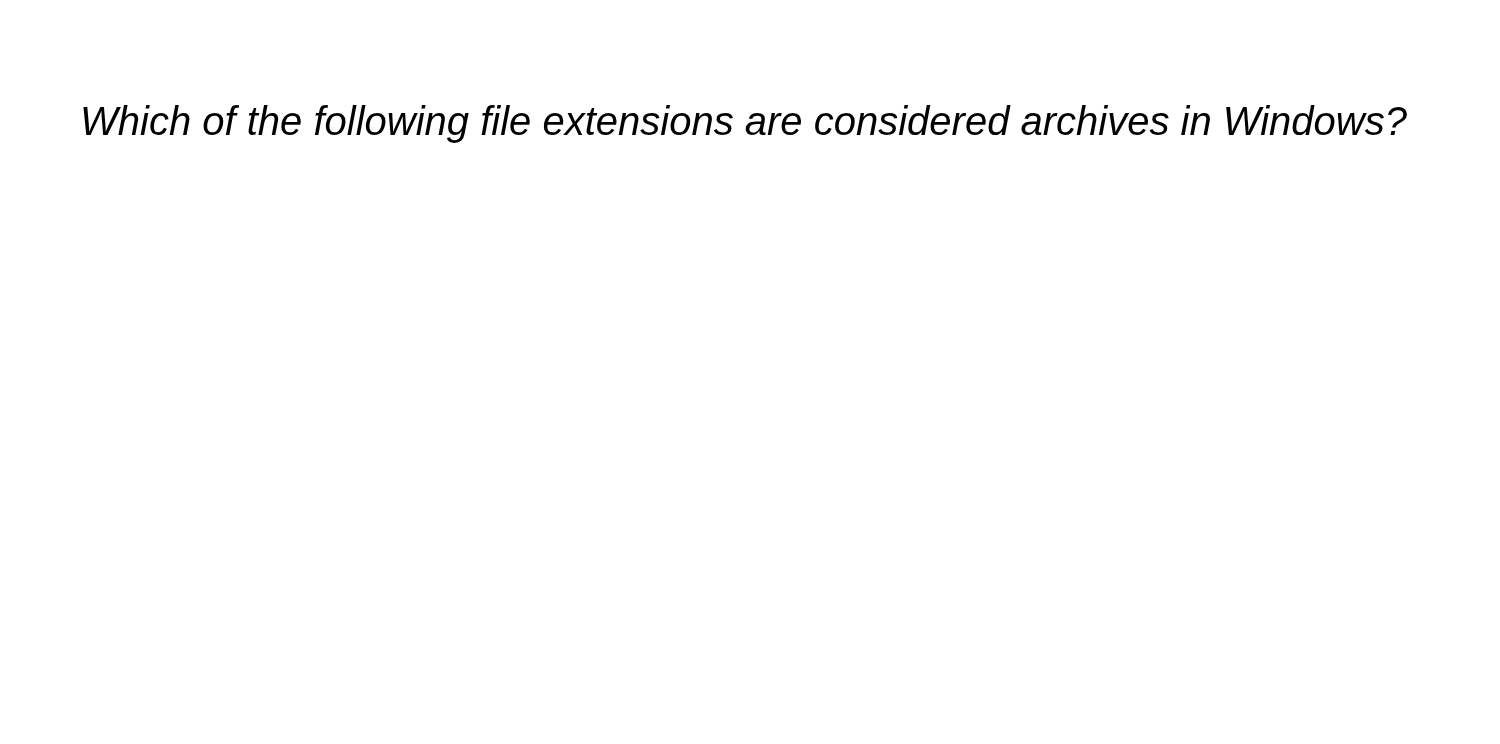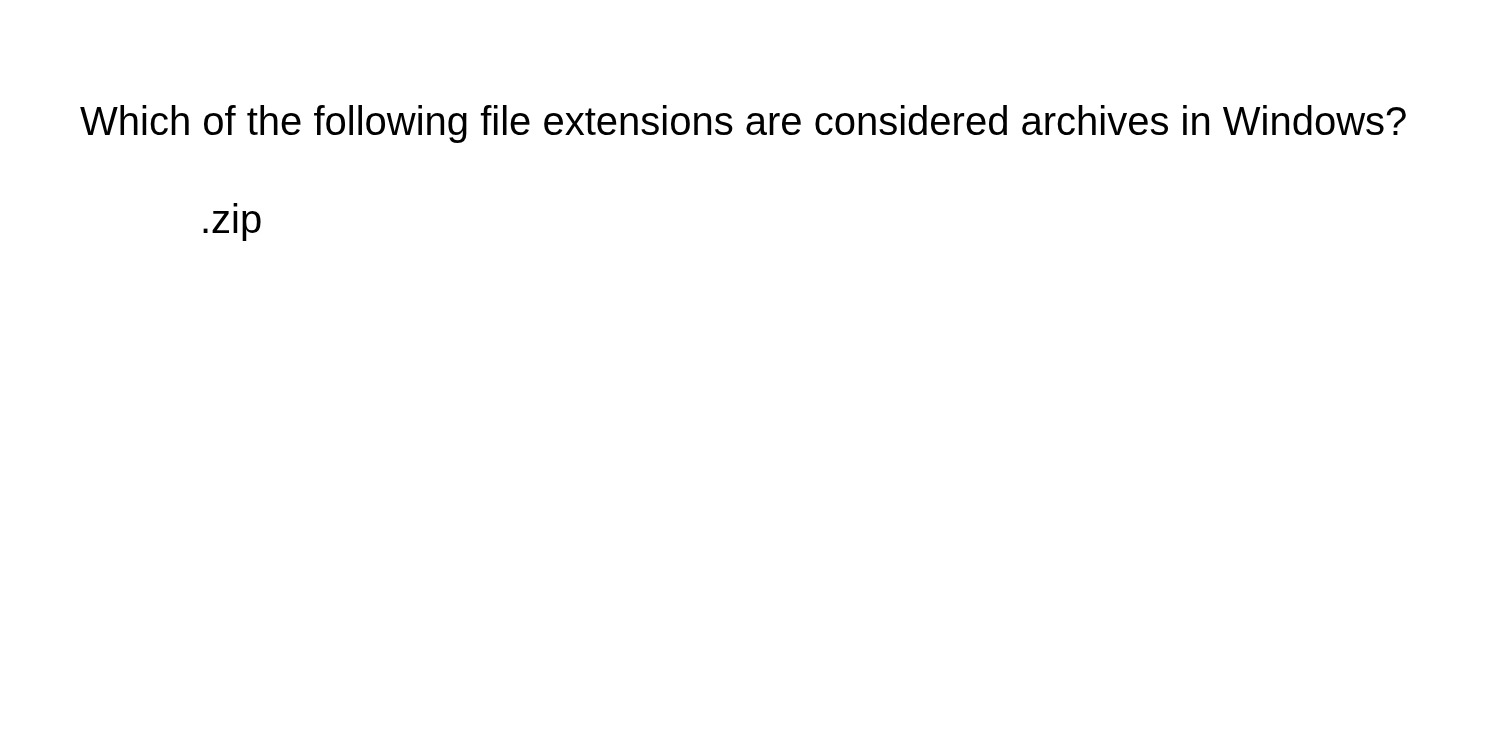--- a/index.html
+++ b/index.html
@@ -1,18 +1,19 @@
 <!DOCTYPE html>
 <html><head>
   <meta charset="utf-8">
   <style>
     * {
       margin: 0;
       padding: 0;
       box-sizing: border-box;
+      font-style: italic;
     }
     body {
       width: 1500px;
       height: 744px;
       background: #ffffff;
       font-family: -apple-system, BlinkMacSystemFont, "Segoe UI", Helvetica, Arial, sans-serif;
       color: #000000;
       padding: 90px 80px;
     }
     .question {
@@ -28,14 +29,13 @@
       font-size: 40px;
       line-height: 1.85;
       font-weight: 400;
     }
   </style>
 </head>
 <body>
 
 <div class="question">Which of the following file extensions are considered archives in Windows?</div>
 <div class="options">
-  <div class="option">.zip</div>
 </div>
 
 </body></html>

